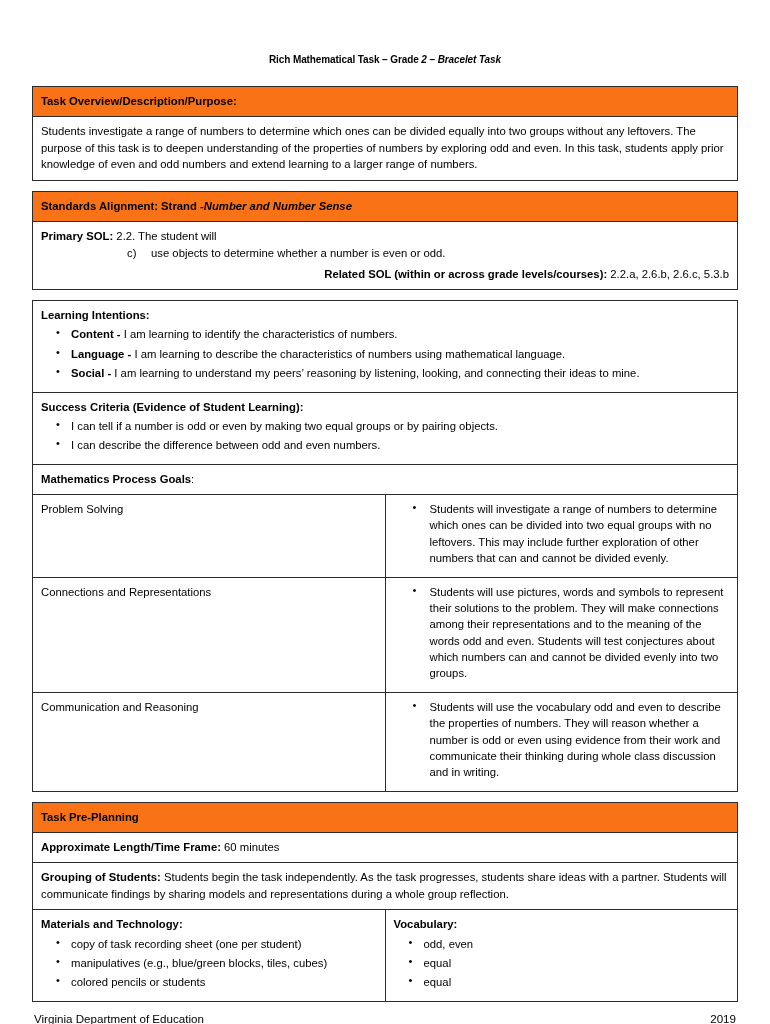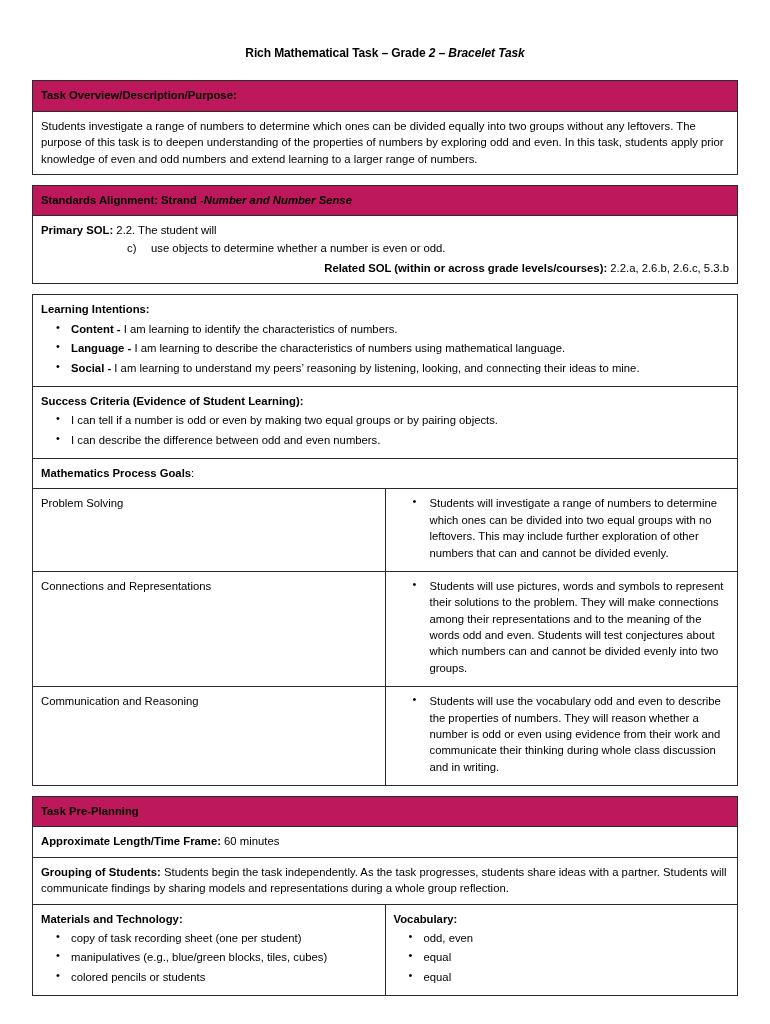--- a/index.html
+++ b/index.html
@@ -16,45 +16,45 @@
   }
   .page {
     position: relative;
     width: 770px;
     height: 1024px;
     box-sizing: border-box;
     padding: 42px 32px 0 32px;
   }
   .doc-title {
     text-align: center;
-    font-size: 12px;
+    font-size: 10px;
     font-weight: bold;
     letter-spacing: -0.1px;
-    margin: 4px 0 20px 0;
+    margin: 12px 0 20px 0;
     line-height: 1.2;
   }
   .doc-title .ital {
     font-style: italic;
   }
 
   table.block {
     width: 100%;
     border-collapse: collapse;
     table-layout: fixed;
     margin-bottom: 10px;
   }
   table.block td {
     border: 1px solid #2b2b2b;
     vertical-align: top;
     padding: 6px 8px 7px 8px;
     font-size: 11.3px;
     line-height: 1.45;
   }
   td.banner {
-    background: #be185d;
+    background: #f97316;
     font-weight: bold;
     font-size: 11.6px;
     padding: 6px 8px 6px 9px;
     border: 1px solid #2b2b2b;
   }
   td.banner .ital { font-style: italic; }
 
   .bold { font-weight: bold; }
   .ital { font-style: italic; }
 
@@ -253,14 +253,18 @@
         <ul class="bul">
           <li>odd, even</li>
           <li>equal</li>
           <li>equal</li>
         </ul>
       </td>
     </tr>
   </tbody>
     </table>
 
+  <div class="footer-line">
+    <span>Virginia Department of Education</span>
+    <span>2019</span>
+  </div>
 
 </div>
 
 </body></html>

